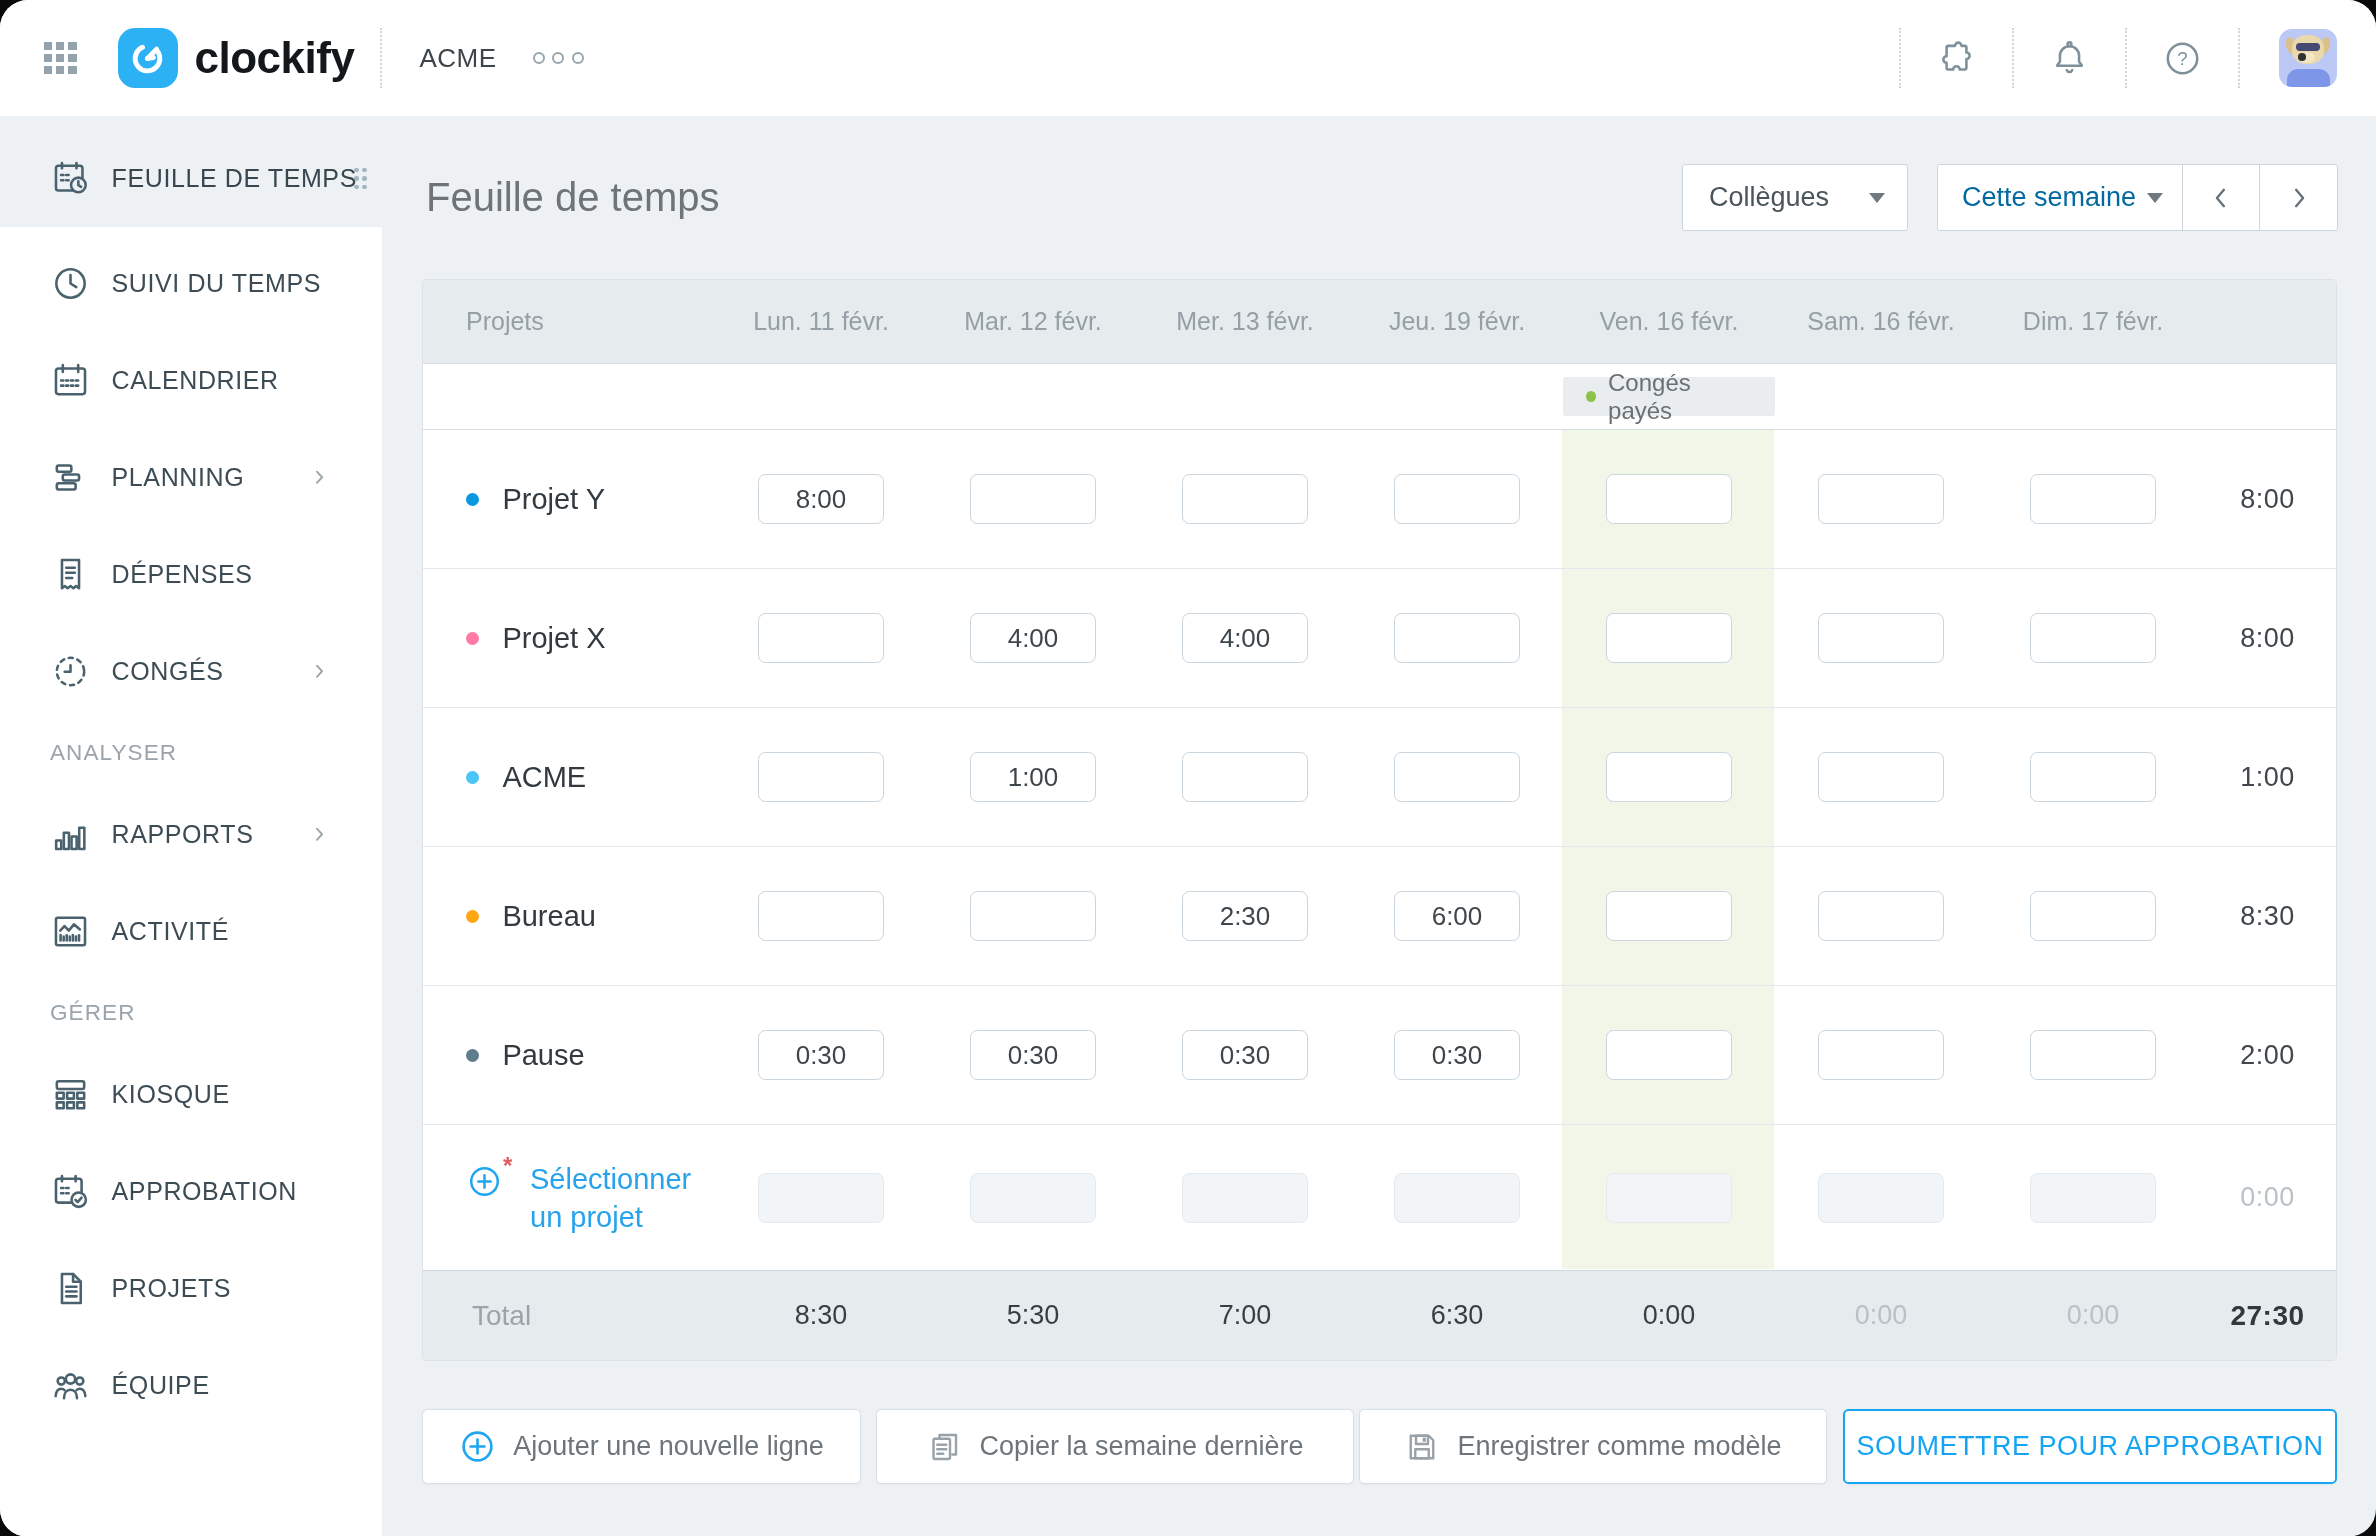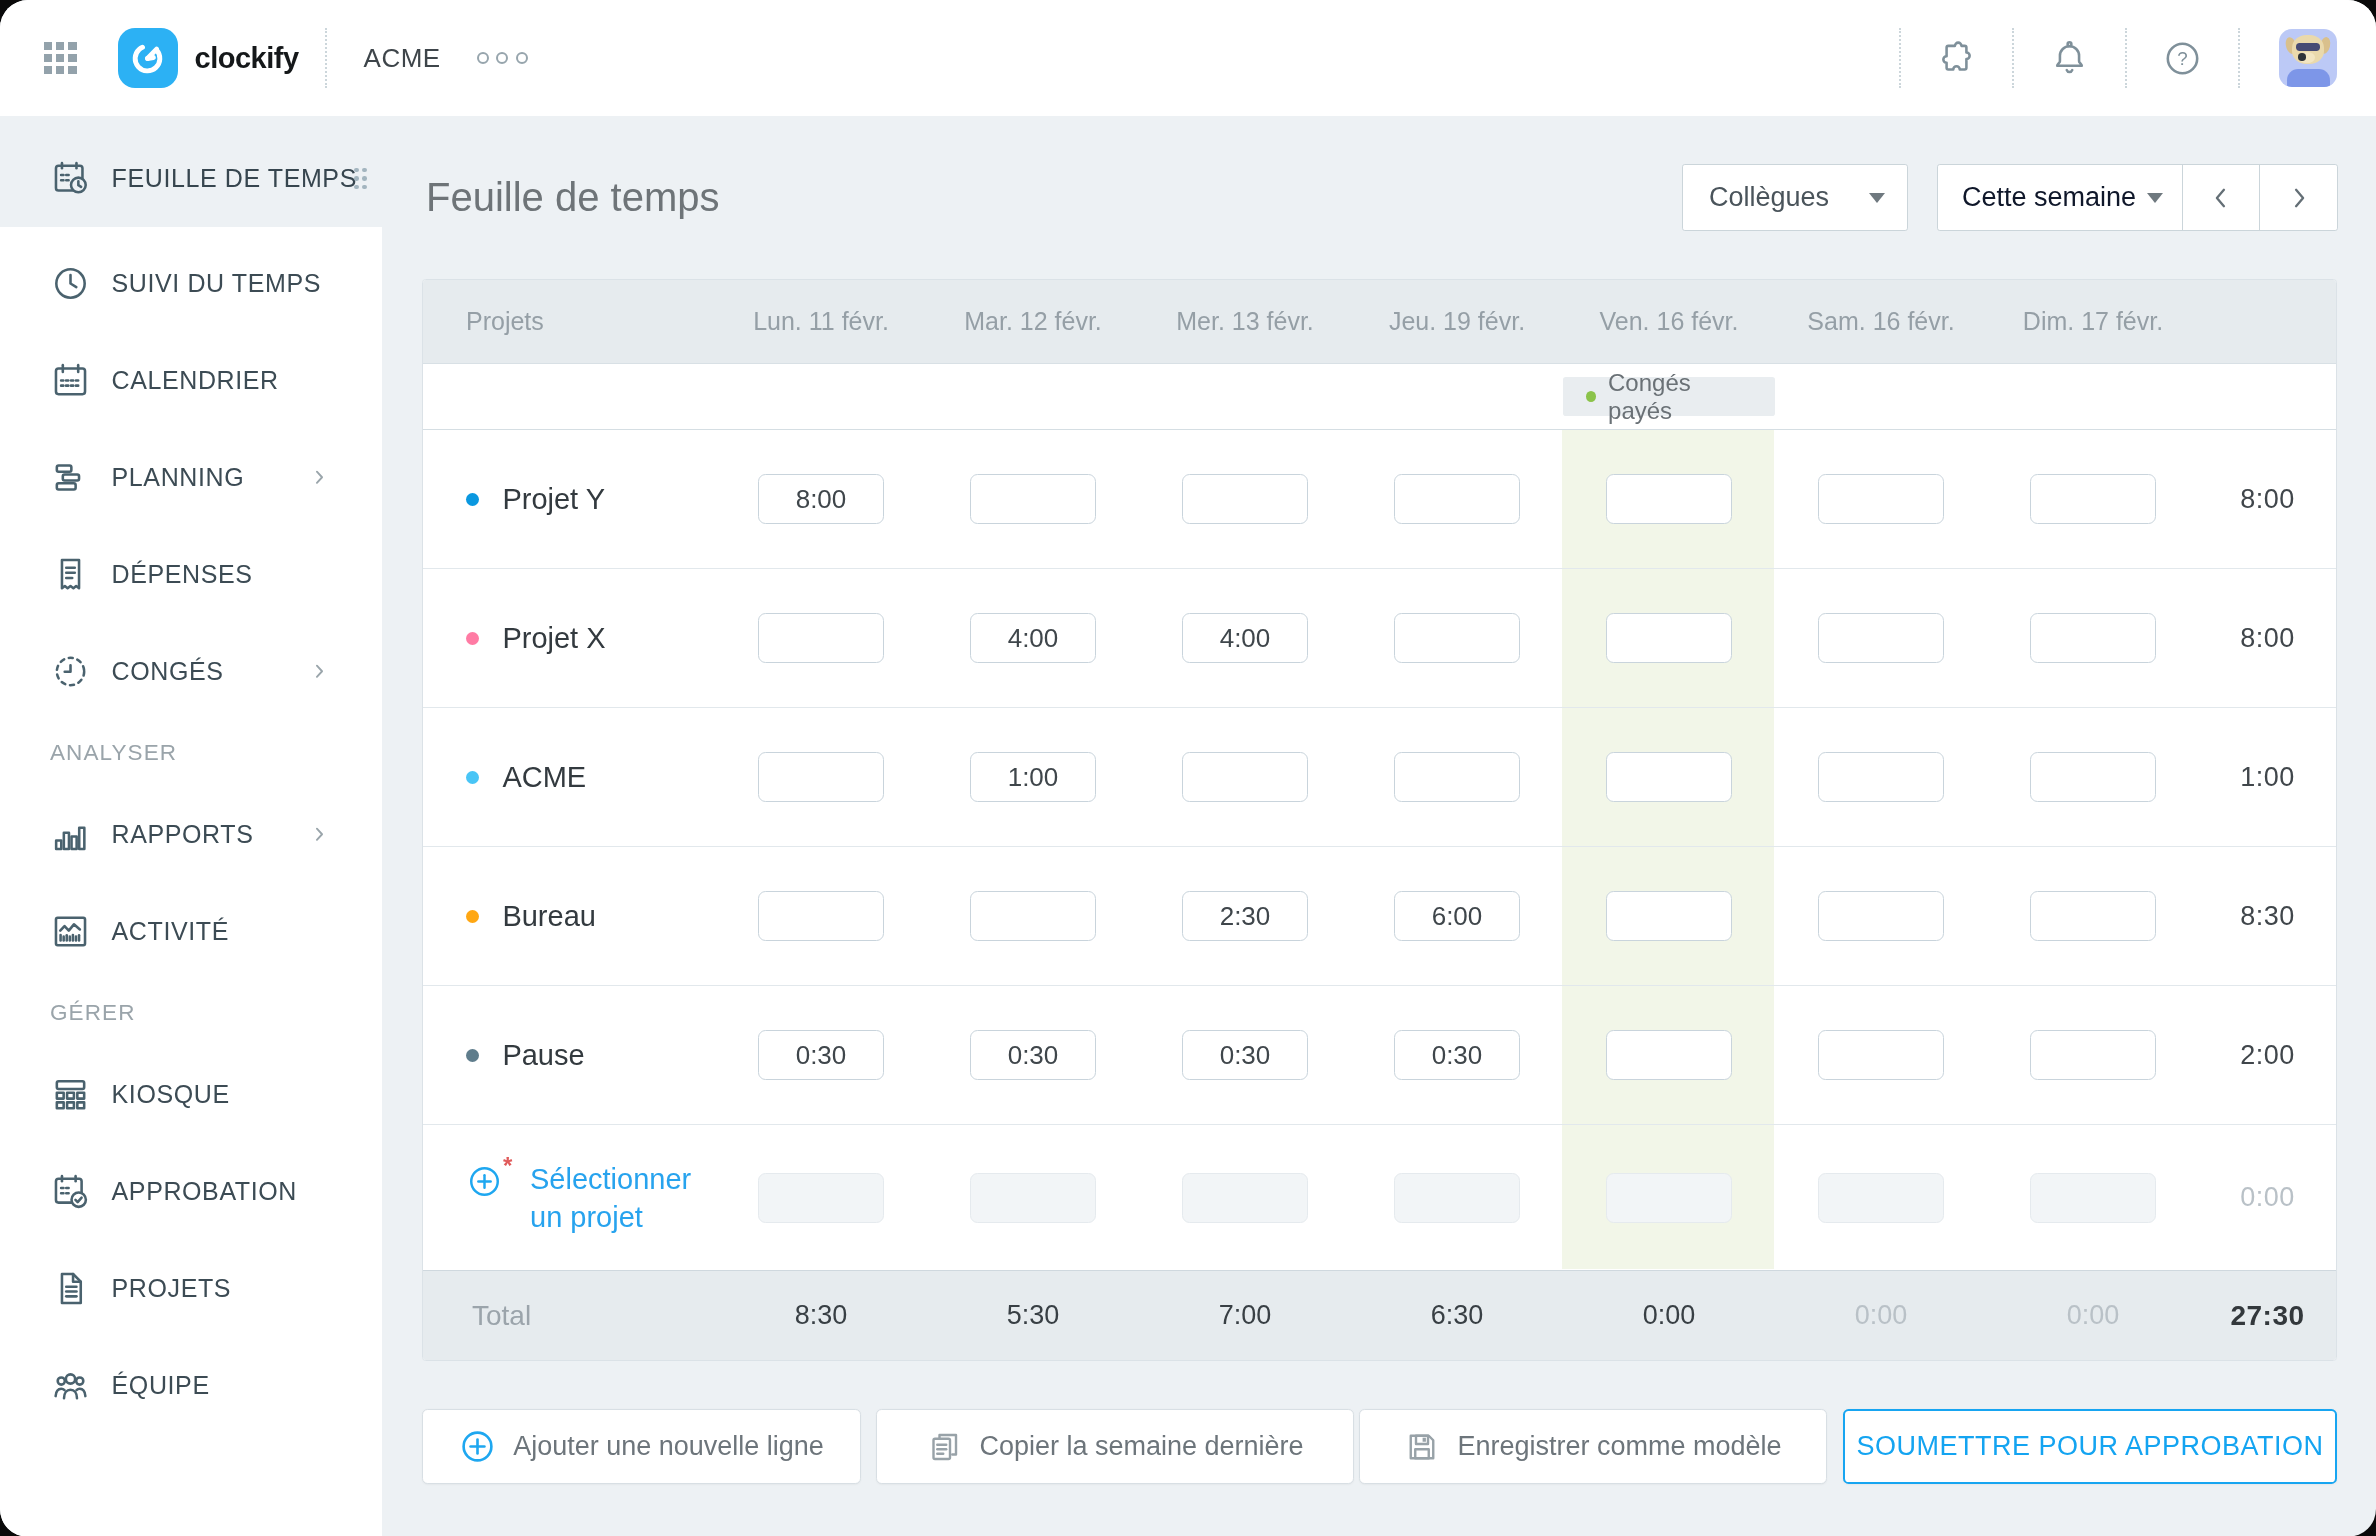--- a/index.html
+++ b/index.html
@@ -5,21 +5,21 @@
   html,body{margin:0;padding:0;background:#0a0a0a;}
   *{box-sizing:border-box;font-family:"Liberation Sans","DejaVu Sans",sans-serif;}
   .window{position:relative;width:2376px;height:1537px;background:#edf1f4;border-radius:28px;overflow:hidden;}
 
   
   .topbar{height:116px;background:#fff;display:flex;align-items:center;}
   .tb-left{display:flex;align-items:center;}
   .grid-icon{display:grid;grid-template-columns:repeat(3,8.4px);grid-gap:3.7px;margin-left:44px;}
   .grid-icon i{width:8.4px;height:8.4px;background:#93a2ab;display:block;}
   .logo-mark{width:60px;height:60px;border-radius:17px;background:#2cb1f4;margin-left:41px;display:flex;align-items:center;justify-content:center;}
-  .wordmark{font-size:29px;font-weight:700;color:#15181a;letter-spacing:-0.5px;margin-left:17px;}
+  .wordmark{font-size:44px;font-weight:700;color:#15181a;letter-spacing:-0.5px;margin-left:17px;}
   .tb-sep{width:0;height:60px;border-left:2.8px dotted #ccd6db;}
   .tb-sep.lg{margin:0 37px 0 26px;}
   .workspace-name{font-size:26px;color:#3e454a;letter-spacing:0.5px;}
   .ws-dots{display:flex;gap:7.5px;margin-left:36px;}
   .ws-dots i{width:12px;height:12px;border:2.3px solid #97a5ad;border-radius:50%;}
   .tb-right{margin-left:auto;display:flex;align-items:center;height:100%;}
   .tb-icon-cell{width:111px;display:flex;align-items:center;justify-content:center;color:#7f909a;}
   .avatar-cell{width:136px;display:flex;align-items:center;justify-content:center;}
   .avatar{position:relative;width:58px;height:58px;border-radius:13px;background:#bcc9f6;overflow:hidden;}
   .avatar .body{position:absolute;bottom:-7.5px;left:8.4px;width:43px;height:26px;background:#7d96e8;border-radius:11.2px;}
@@ -45,21 +45,21 @@
   .drag-handle i{width:4.7px;height:4.7px;border-radius:50%;background:#a3b5bf;}
 
   
   .main{flex:1;min-width:0;}
   .page-header{height:163px;display:flex;align-items:center;padding:0 38px 0 44px;}
   .page-title{font-size:40px;color:#6e7478;font-weight:400;}
   .hdr-controls{margin-left:auto;display:flex;align-items:center;}
   .select-btn{width:226px;height:67px;background:#fff;border:1.9px solid #cbd5da;border-radius:2.8px;display:flex;align-items:center;padding:0 22.5px 0 26px;font-size:27px;color:#4a545b;cursor:pointer;}
   .caret{width:0;height:0;border-left:8.4px solid transparent;border-right:8.4px solid transparent;border-top:10.3px solid #6f797f;margin-left:auto;}
   .week-group{display:flex;margin-left:29px;background:#fff;border:1.9px solid #cbd5da;border-radius:2.8px;height:67px;}
-  .week-label{width:245px;display:flex;align-items:center;padding:0 19px 0 24px;font-size:27px;color:#0f172a;border-right:1.9px solid #cbd5da;cursor:pointer;}
+  .week-label{width:245px;display:flex;align-items:center;padding:0 19px 0 24px;font-size:27px;color:#0369a1;border-right:1.9px solid #cbd5da;cursor:pointer;}
   .week-label .caret{margin-left:auto;}
   .nav-btn{width:77px;display:flex;align-items:center;justify-content:center;color:#646f76;cursor:pointer;}
   .nav-btn.prev{border-right:1.9px solid #cbd5da;}
 
   
   .table-card{position:relative;margin-left:40px;width:1915px;background:#fff;border:0.9px solid #dbe2e7;border-radius:3.7px;overflow:hidden;}
   .holiday-col{position:absolute;left:1139px;top:150px;width:212px;height:839px;background:#f2f6e8;z-index:0;}
   .t-row{position:relative;z-index:1;display:grid;grid-template-columns:292px repeat(7,212px) 1fr;align-items:center;}
   .t-head{height:84px;background:#e6ebee;border-bottom:0.9px solid #d8e0e5;}
   .t-head .hcell{font-size:25px;color:#959fa6;justify-self:center;}

